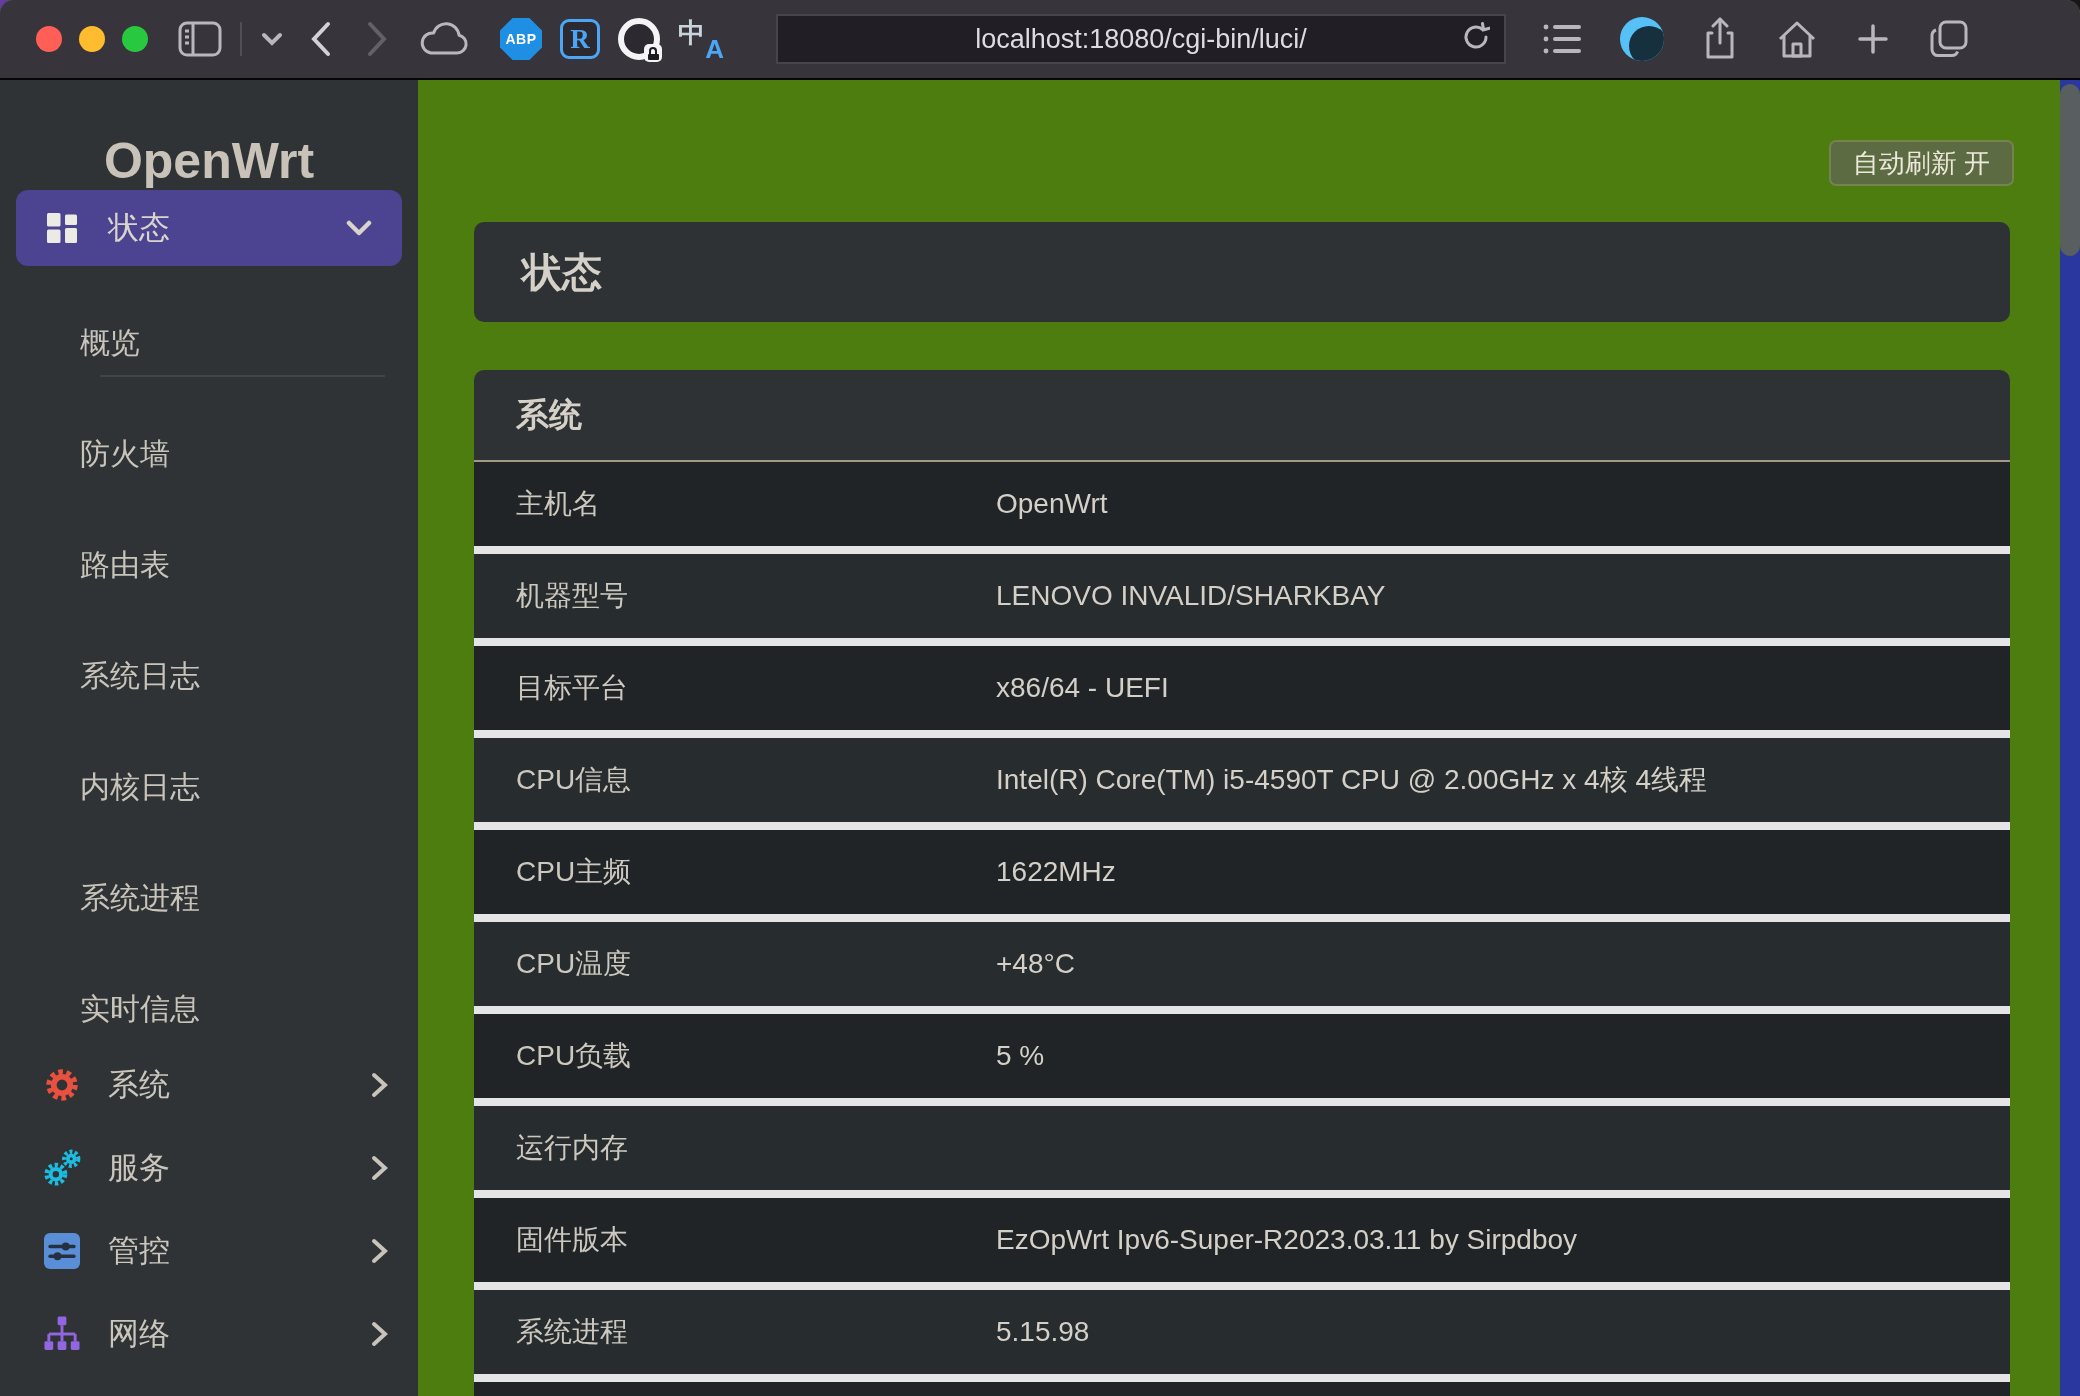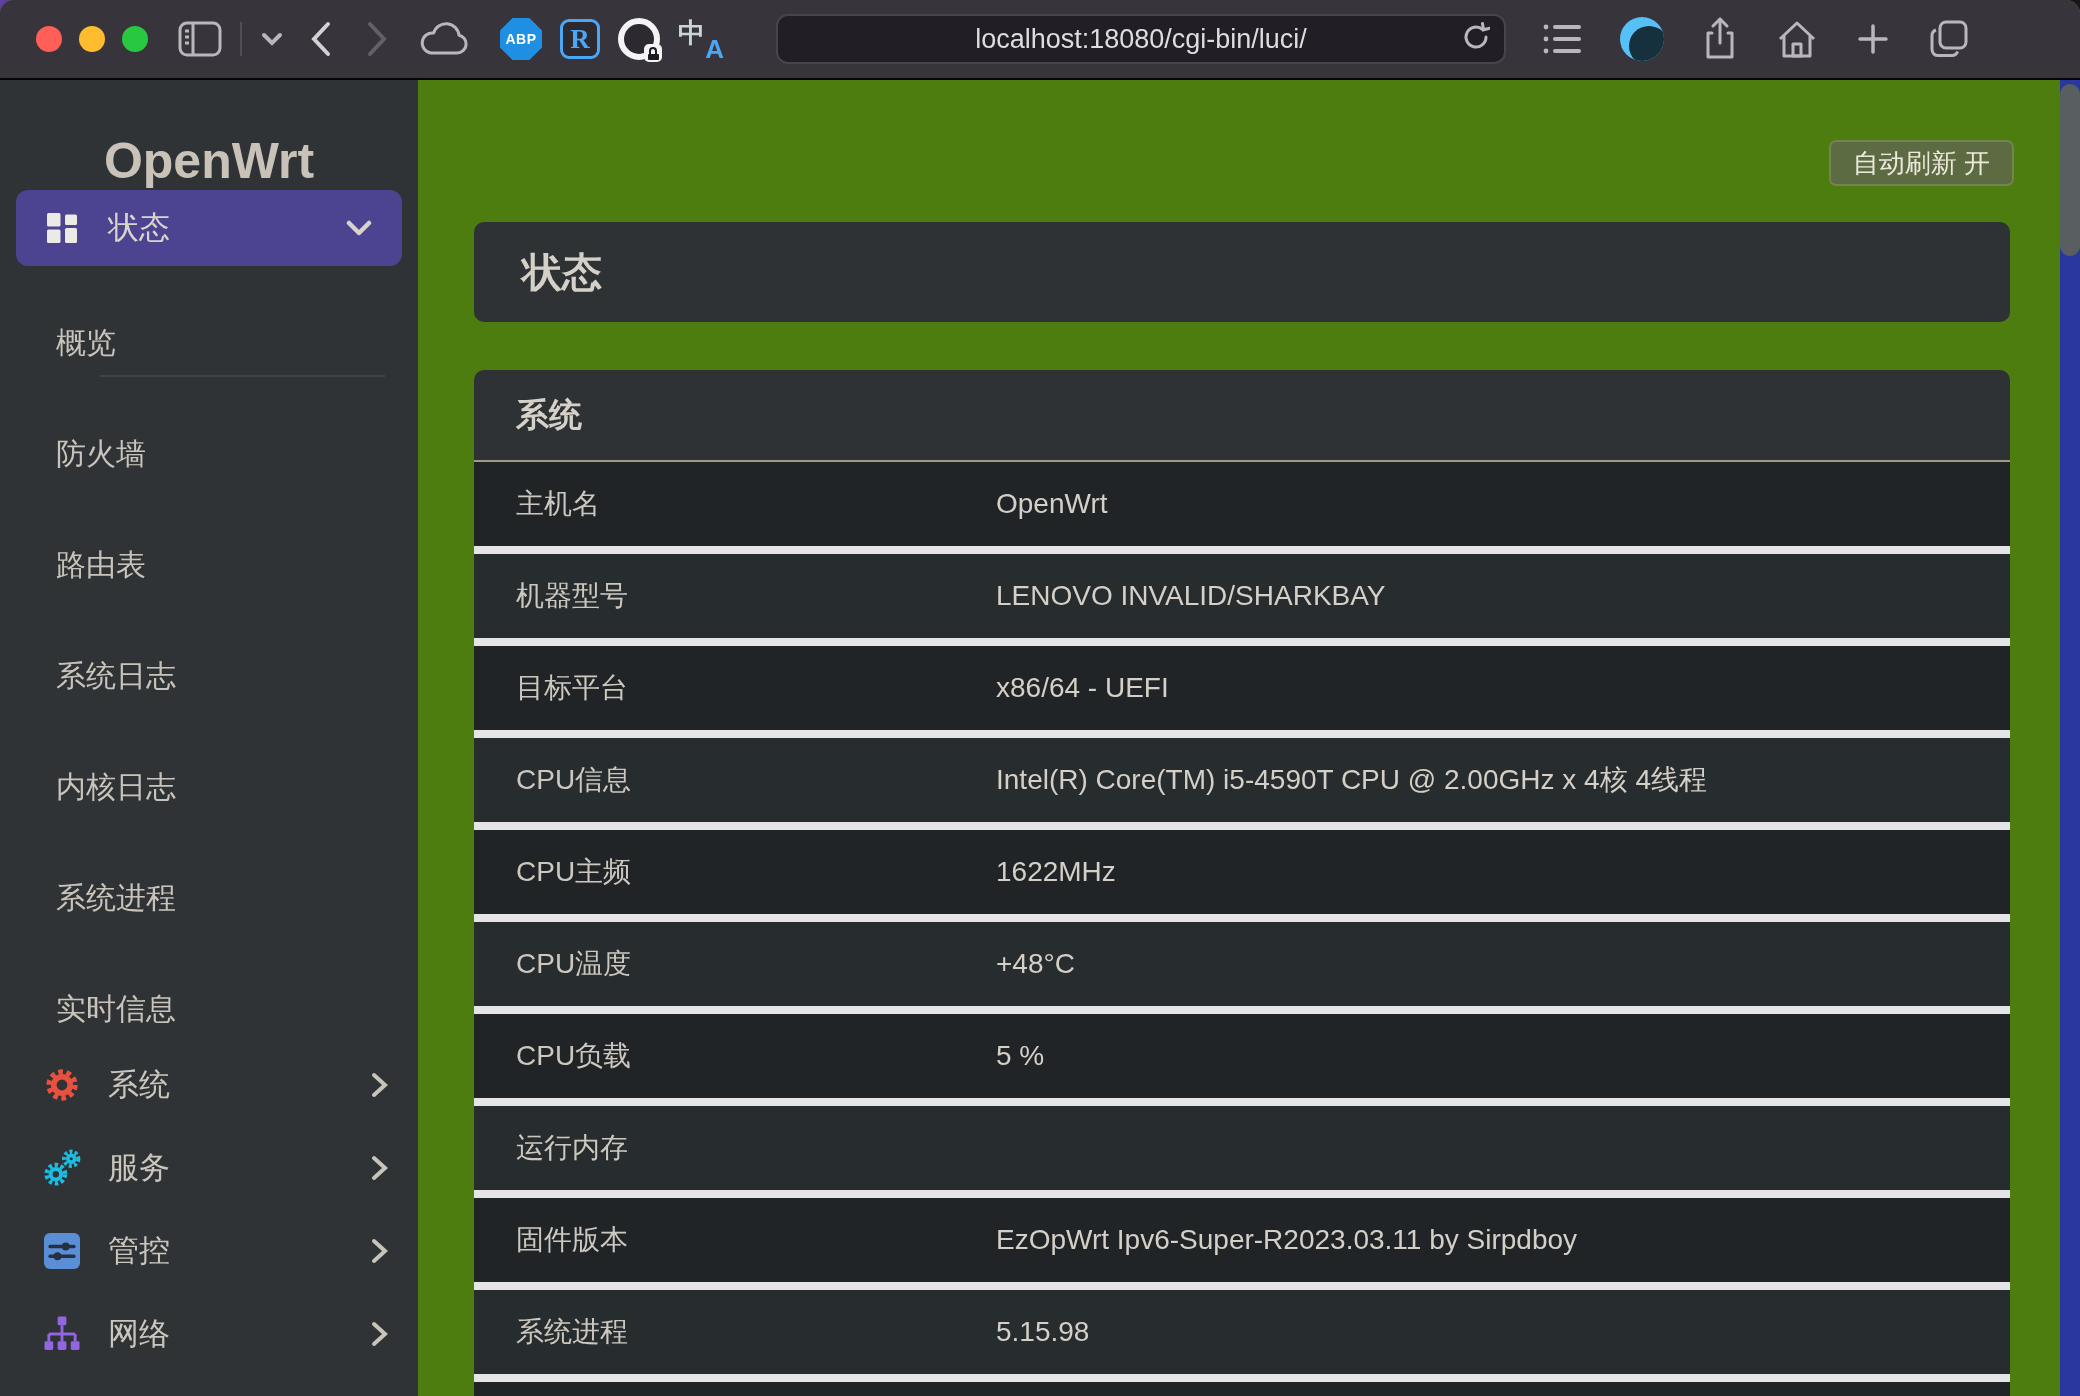--- a/index.html
+++ b/index.html
@@ -59,21 +59,21 @@
     background:#f4f4f6; border-radius:5px;
     display:flex; align-items:center; justify-content:center; flex-direction:column;
   }
   .badge-1p .shackle { width:8px; height:7px; border:2.4px solid #1c1b1f; border-bottom:none; border-radius:4px 4px 0 0; }
   .badge-1p .lockbody { width:11px; height:6px; background:#1c1b1f; border-radius:1px; }
   .badge-tr { position:relative; width:46px; height:44px; }
   .badge-tr .zh { position:absolute; left:0; top:-2px; font-size:27px; color:#c9d3da; font-weight:bold; }
   .badge-tr .en { position:absolute; right:0; bottom:-4px; font-size:26px; color:#4ba7f5; font-weight:bold; }
   .urlbar {
     flex:1 1 auto; max-width:730px; height:50px; margin:0 26px;
-    background:#211f25; border:2px solid #47454c; border-radius:12px;
+    background:#211f25; border:2px solid #47454c; border-radius:0;
     display:flex; align-items:center; position:relative;
   }
   .urlbar .url-text {
     flex:1; text-align:center; color:#dedce0; font-size:27px;
   }
   .urlbar .reload { position:absolute; right:14px; color:#b9b7bd; }
   .right-icons { display:flex; align-items:center; gap:38px; margin-left:10px; }
   .moon {
     width:44px; height:44px; border-radius:50%; background:#56c1f6;
     position:relative; overflow:hidden;
@@ -98,21 +98,21 @@
     color:#cbc6bd; font-size:31px; cursor:default; position:relative;
   }
   .side-item .mi-icon { width:40px; margin-right:26px; display:flex; align-items:center; justify-content:center; }
   .side-item .mi-label { flex:1; }
   .side-item .mi-chev { color:#c9c4bb; display:flex; }
   .side-item.active {
     background:#4c4391; border-radius:12px; margin:0 16px; padding:0 30px 0 26px;
     height:76px; color:#d9d5cc;
   }
   .side-sub {
-    height:67px; display:flex; align-items:center; padding-left:56px;
+    height:67px; display:flex; align-items:center; padding-left:80px;
     color:#c9c4bb; font-size:30px; position:relative;margin-top:44px;
   }
   .side-sub.divided::after {
     content:""; position:absolute; left:100px; right:33px; bottom:0;
     height:2px; background:#40454850; background:#3f4447;
   }
   
   .main { flex:1; position:relative; min-width:0; padding:0 34px 0 40px; }
   .btn-refresh {
     position:absolute; top:60px; right:30px; height:46px; padding:0 22px;

